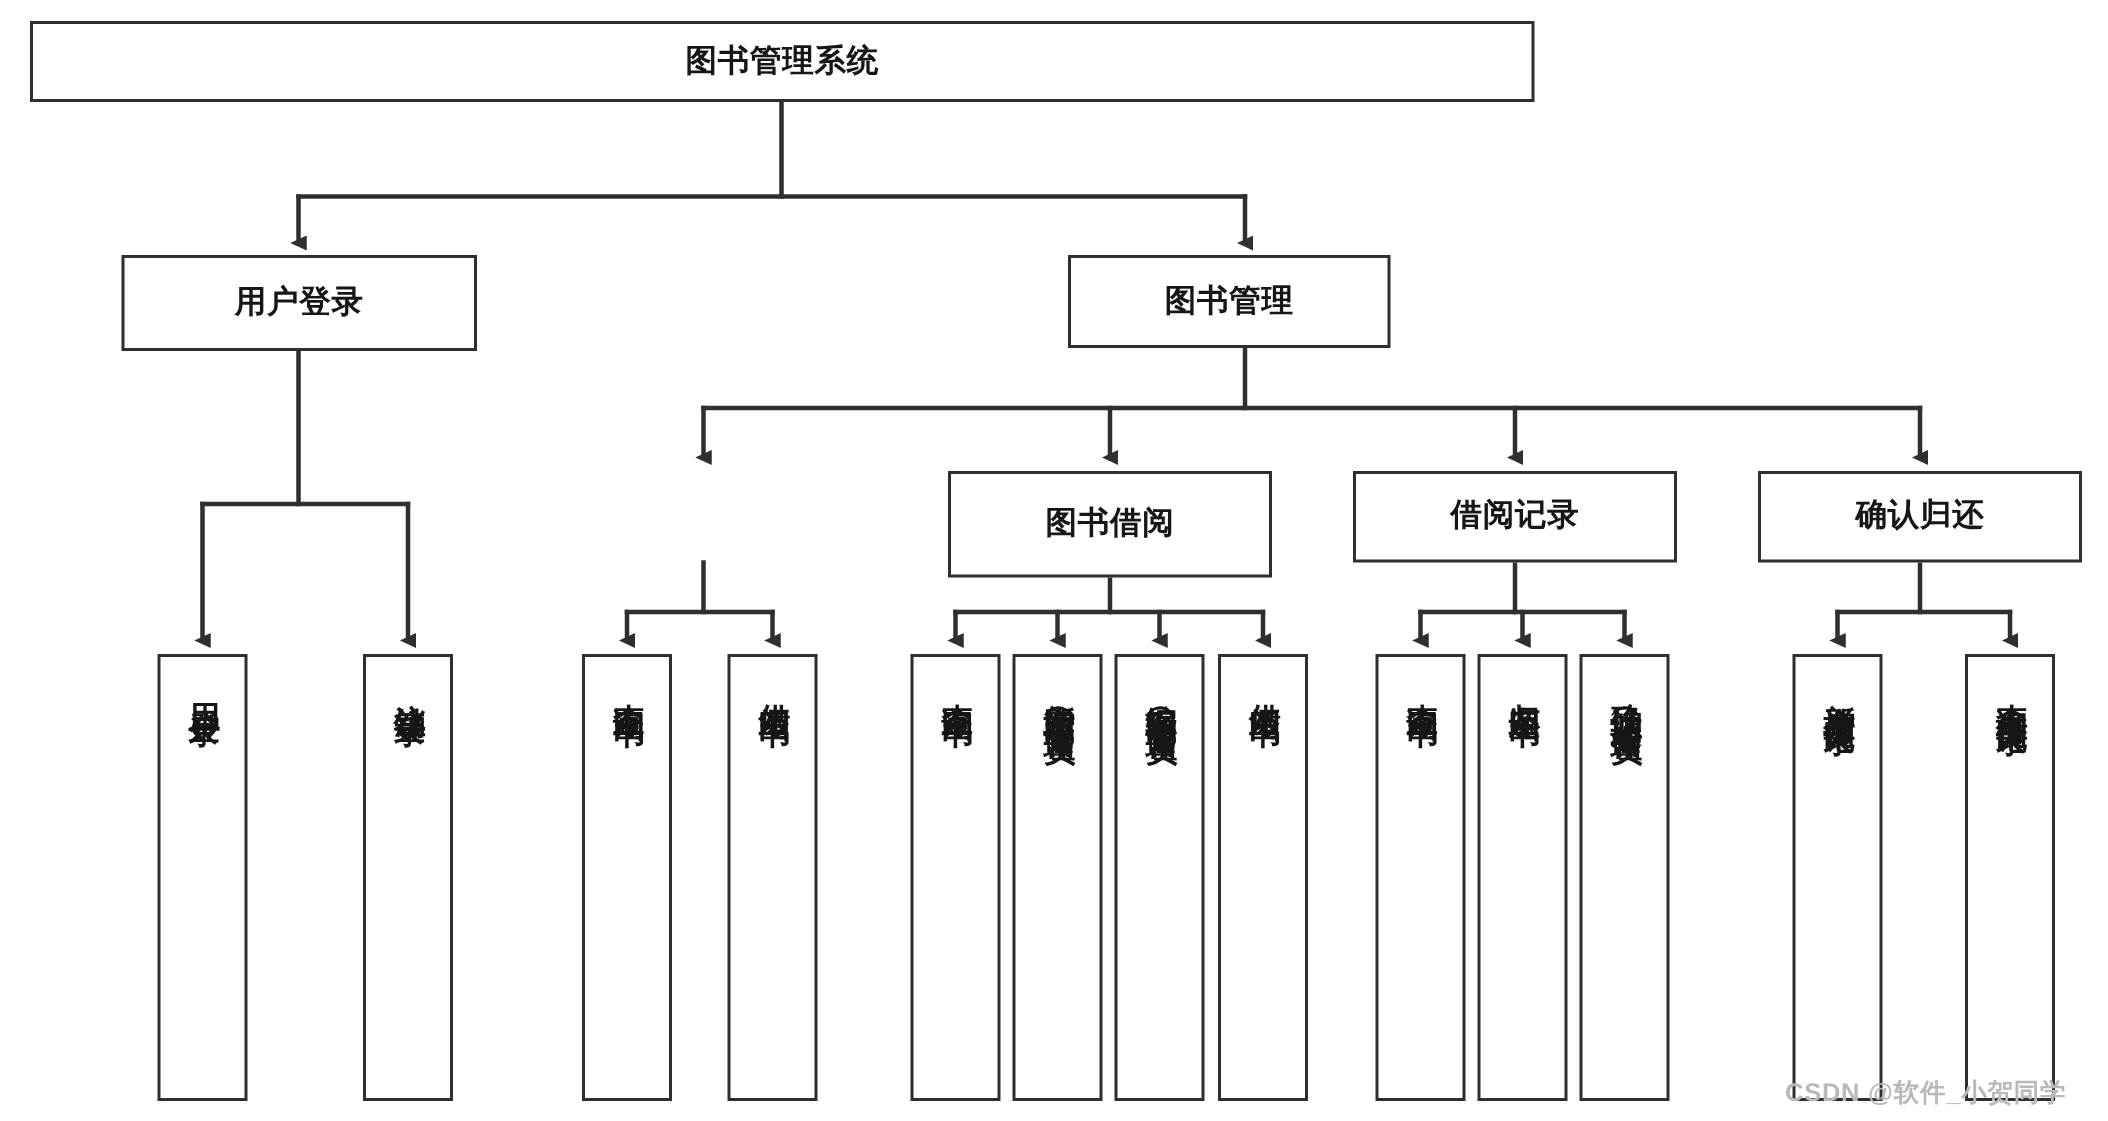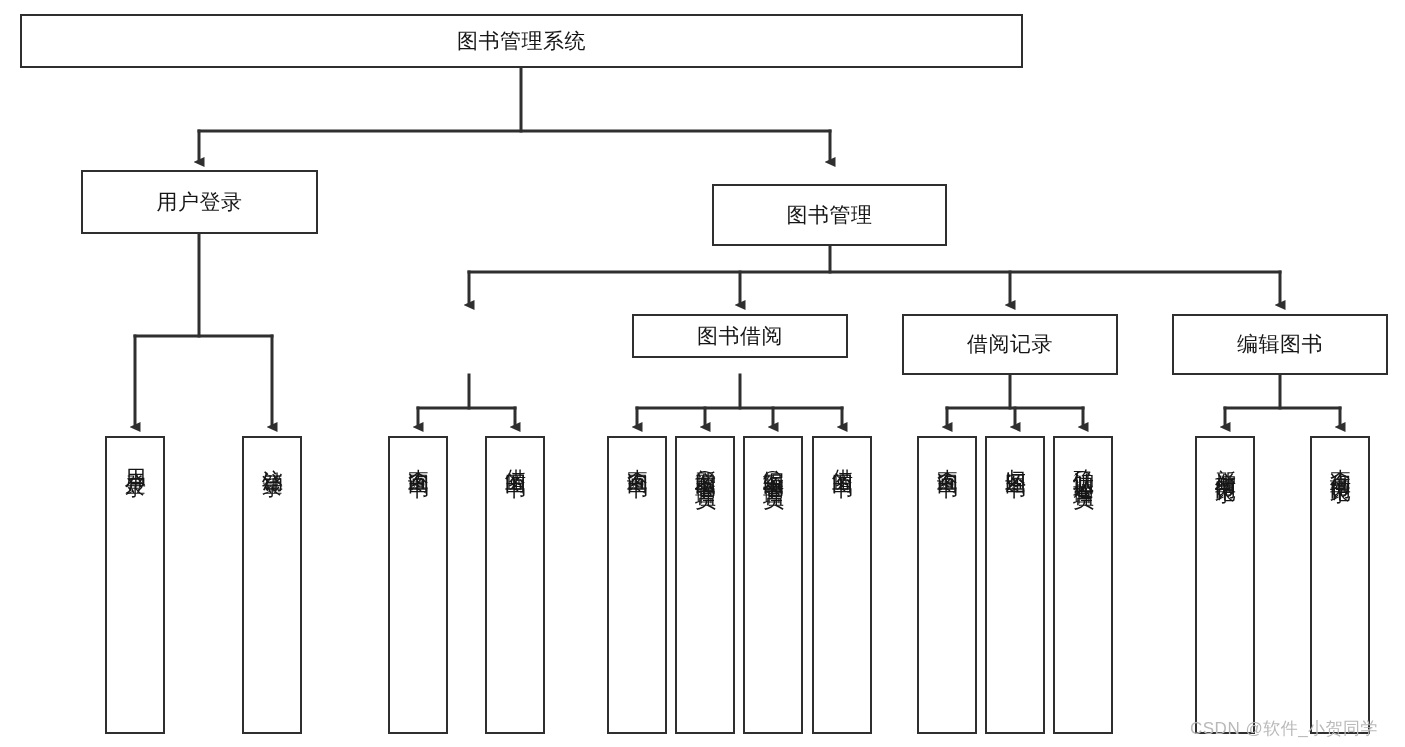--- a/index.html
+++ b/index.html
@@ -9,20 +9,21 @@
   }
   body {
     font-family: "Liberation Sans", "DejaVu Sans", sans-serif;
   }
   #canvas {
     position: relative;
     width: 1405px;
     height: 747px;
     background: #ffffff;
     overflow: hidden;
+    font-weight: bold;
   }
   #edges {
     position: absolute;
     left: 0;
     top: 0;
     width: 1405px;
     height: 747px;
     pointer-events: none;
   }
   .node {
@@ -117,32 +118,32 @@
     </g>
   </svg>
 
   <div class="node" style="left:20px; top:14px; width:1003px; height:54px;">
     <span class="node-label">图书管理系统</span>
   </div>
 
   <div class="node" style="left:81px; top:170px; width:237px; height:64px;">
     <span class="node-label">用户登录</span>
   </div>
-  <div class="node" style="left:712px; top:170px; width:235px; height:62px;margin-top:14px;">
+  <div class="node" style="left:712px; top:170px; width:215px; height:62px;">
     <span class="node-label">图书管理</span>
   </div>
 
-  <div class="node" style="left:632px; top:314px; width:216px; height:44px;">
+  <div class="node" style="left:632px; top:314px; width:216px; height:71px;">
     <span class="node-label">图书借阅</span>
   </div>
   <div class="node" style="left:902px; top:314px; width:216px; height:61px;">
     <span class="node-label">借阅记录</span>
   </div>
   <div class="node" style="left:1172px; top:314px; width:216px; height:61px;">
-    <span class="node-label">编辑图书</span>
+    <span class="node-label">确认归还</span>
   </div>
 
   <div class="node vertical" style="left:105px; top:436px; width:60px; height:298px;">
     <span class="node-label">用户登录</span>
   </div>
   <div class="node vertical" style="left:242px; top:436px; width:60px; height:298px;">
     <span class="node-label">注销登录</span>
   </div>
 
   <div class="node vertical" style="left:388px; top:436px; width:60px; height:298px;">

